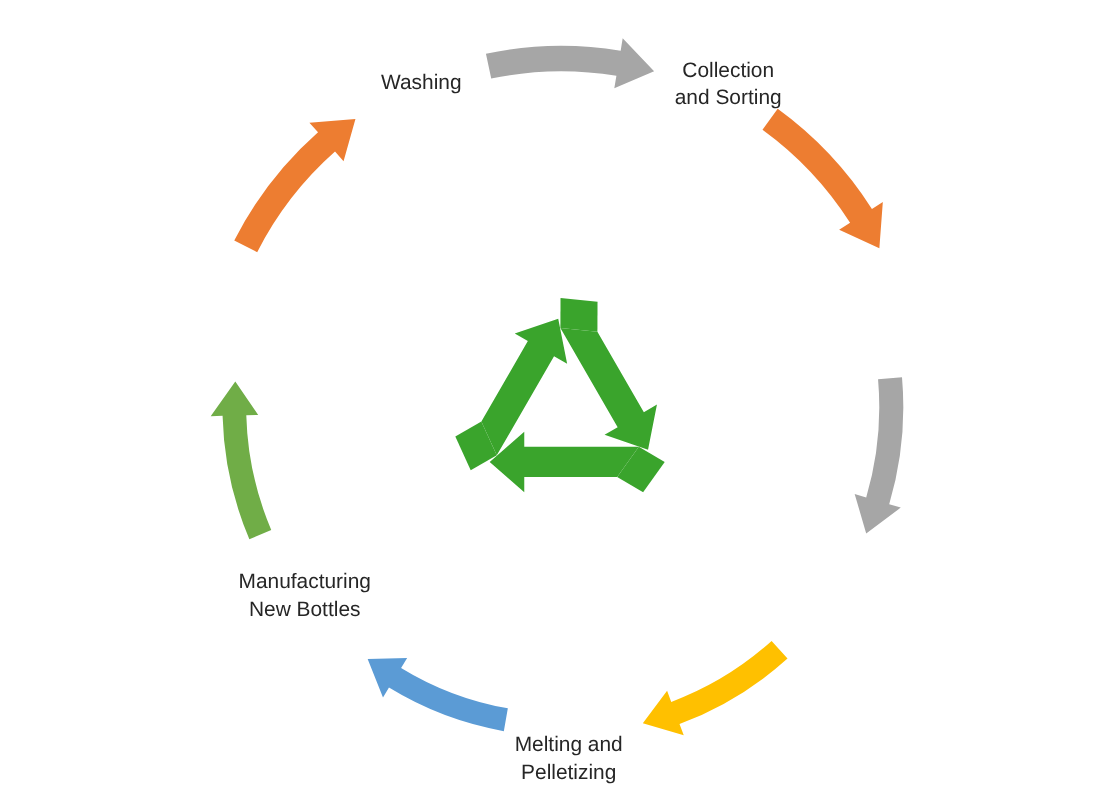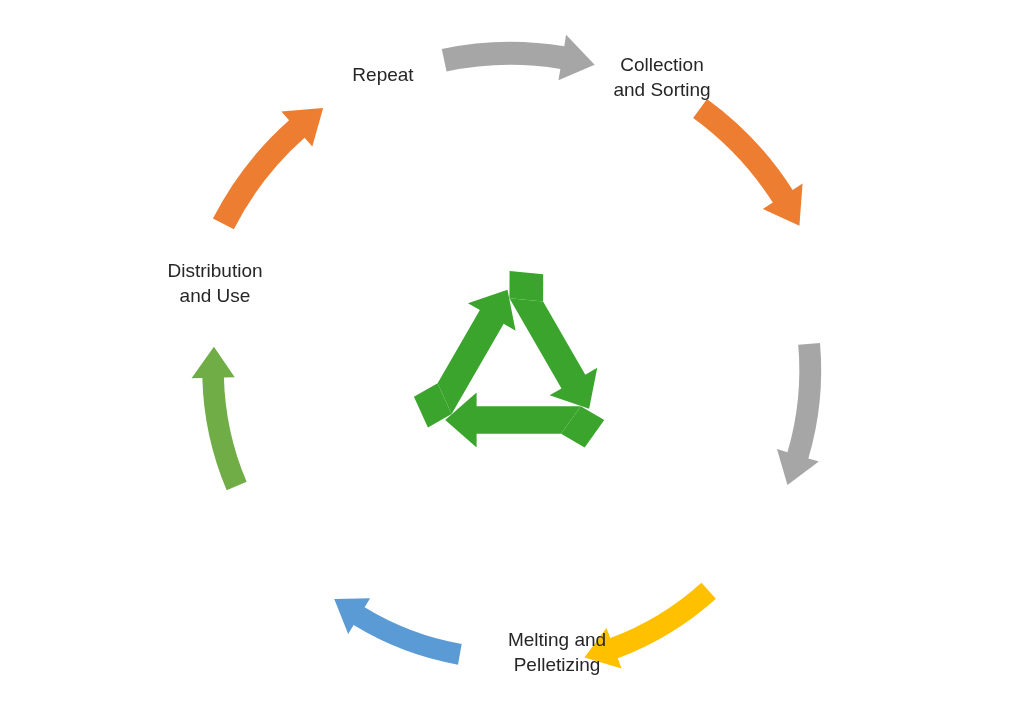--- a/index.html
+++ b/index.html
@@ -22,21 +22,21 @@
     white-space: pre-line;
     text-align: center;
     font-size: 19px;
     line-height: 1.32;
     color: #262626;
   }
   .lbl-repeat        { left: 383px; top: 75px;  }
   .lbl-collection    { left: 662px; top: 77px;  }
   .lbl-cleaning      { left: 814px; top: 284px; }
   .lbl-washing       { left: 755px; top: 543px; }
-  .lbl-melting       { left: 517px; top: 652px; margin-left: 40px; }
+  .lbl-melting       { left: 517px; top: 690px; }
   .lbl-manufacturing { left: 277px; top: 542px; }
   .lbl-distribution  { left: 215px; top: 283px; }
   #recycle-icon {
     position: absolute;
     left: 400px; top: 253px;
     width: 220px; height: 220px;
   }
 </style>
 </head>
 <body>
@@ -60,27 +60,27 @@
     <g fill="#3AA42C">
       <g id="rArm">
         <path d="M30,156 L62,128 L62,142 L168,142 L148,170 L62,170 L62,184 Z"></path>
         <path d="M168,142 L192,156 L172,184 L148,170 Z"></path>
       </g>
       <use href="#rArm" transform="rotate(120,100,108)"></use>
       <use href="#rArm" transform="rotate(240,100,108)"></use>
     </g>
   </svg>
 
-  <div class="step-label lbl-repeat">Repeat</div>
+  <div class="step-label lbl-repeat">Washing</div>
 
   <div class="step-label lbl-collection">Collection
 and Sorting</div>
 
 
 
   <div class="step-label lbl-melting">Melting and
 Pelletizing</div>
 
+  <div class="step-label lbl-manufacturing">Manufacturing
+New Bottles</div>
 
-  <div class="step-label lbl-distribution">Distribution
-and Use</div>
 
 </div>
 
 </body></html>

